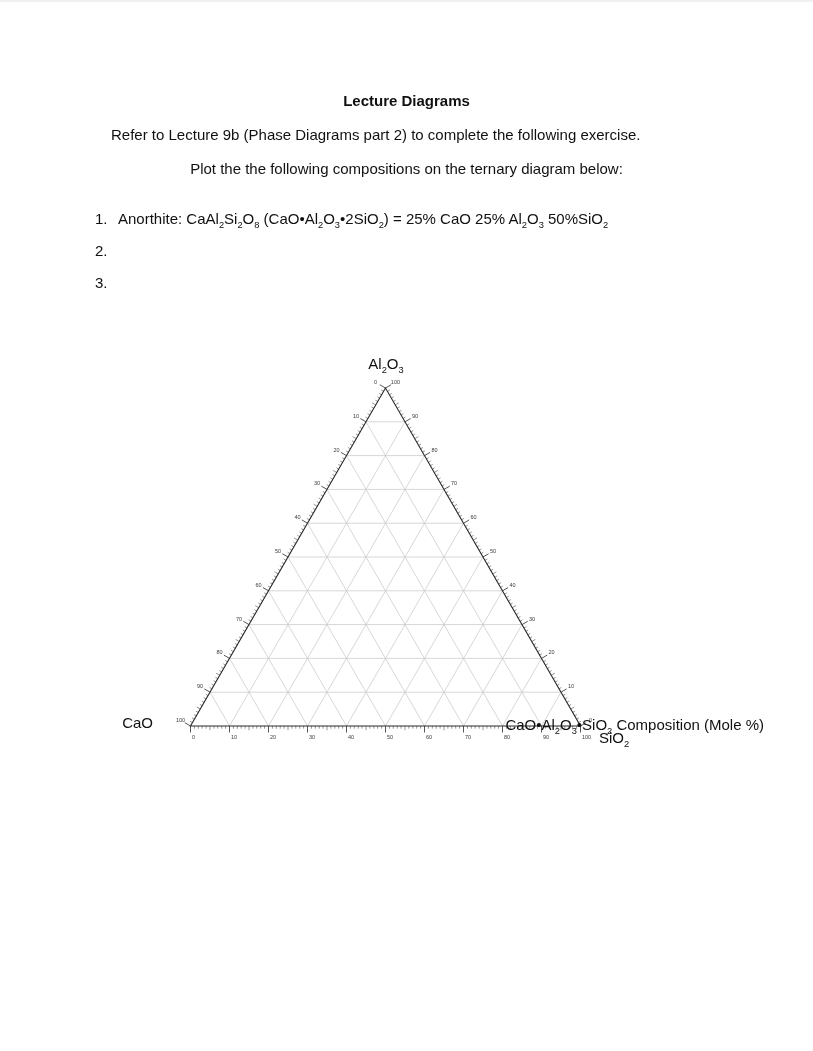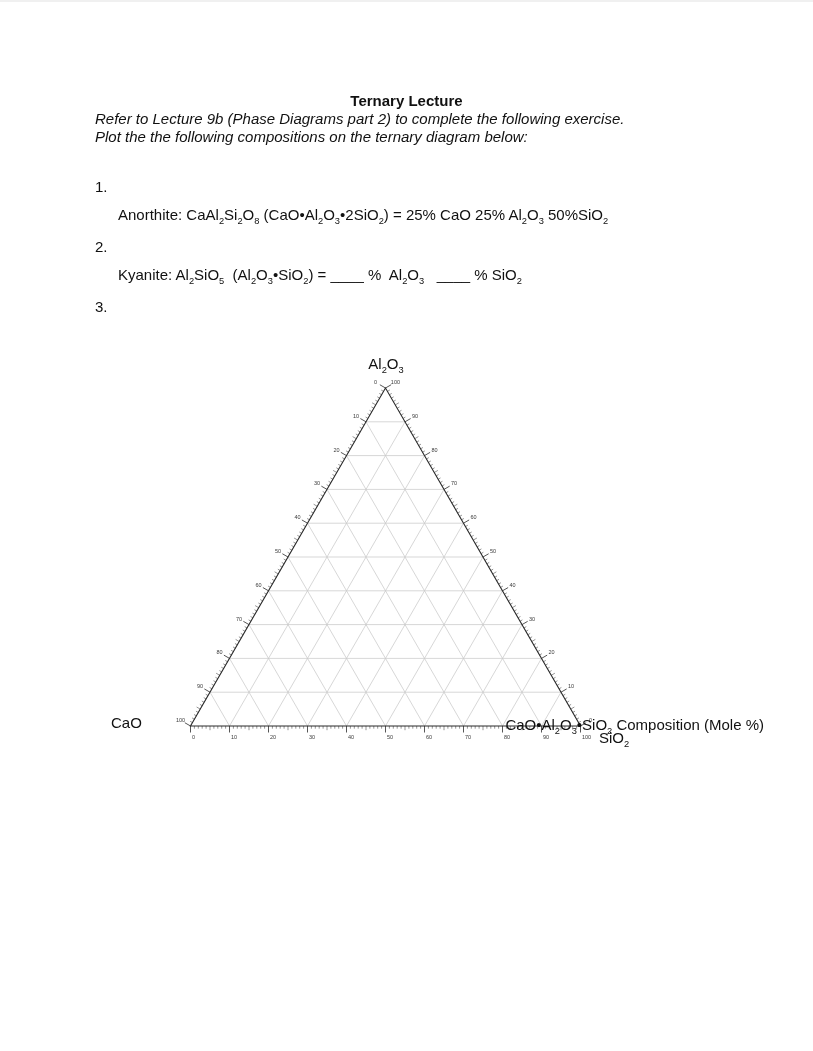--- a/index.html
+++ b/index.html
@@ -5,53 +5,52 @@
   html,body{margin:0;padding:0;}
   body{
     width:813px;height:1051px;overflow:hidden;background:#ffffff;
     font-family:"Liberation Sans","DejaVu Sans",sans-serif;
     font-size:15px;line-height:18px;color:#111;position:relative;
   }
   sub{font-size:62%;line-height:0;}
   .top-edge{position:absolute;top:0;left:0;width:813px;height:2px;background:#f0f0f0;}
   .content{padding:0 95px;}
   h1.title{font-size:15px;line-height:18px;font-weight:bold;text-align:center;margin:92px 0 0 0;}
-  p.para{margin:0;font-style:italic;}
+  p.para{margin:16px;}
   .intro{margin-top:34px;}
-  .instruction{margin-top:30px;}
+  .instruction{margin-top:30px;text-align:center;}
   .comp-list{margin-top:32px;}
   .list-item{display:flex;margin-bottom:14px;}
   .item-num{width:23px;flex:none;}
-  .item-text{white-space:pre-wrap;margin-top:28px;}
+  .item-text{white-space:pre-wrap;}
   .diagram-area{position:absolute;left:0;top:0;width:813px;height:1051px;pointer-events:none;margin-left:8px;}
   #ternary-svg{position:absolute;left:85px;top:352px;font-family:"Liberation Sans","DejaVu Sans",sans-serif;}
   .vlabel{position:absolute;font-size:15px;line-height:18px;}
   .vlabel-top{left:340px;top:355px;width:76px;text-align:center;}
-  .vlabel-left{left:103px;top:714px;width:42px;text-align:left;}
+  .vlabel-left{left:103px;top:714px;width:42px;text-align:right;}
   .vlabel-right{left:591px;top:729px;}
   .caption{position:absolute;left:0;top:716px;width:756px;text-align:right;font-size:15px;}
 </style>
 </head>
 <body>
 
 <div class="top-edge"></div>
 
 <div class="content">
-  <h1 class="title">Ternary Lecture</h1>
+  <h1 class="title">Lecture Diagrams</h1>
   <p class="para intro">Refer to Lecture 9b (Phase Diagrams part 2) to complete the following exercise.</p>
   <p class="para instruction">Plot the the following compositions on the ternary diagram below:</p>
 
   <div class="comp-list">
     <div class="list-item">
       <span class="item-num">1.</span>
       <span class="item-text">Anorthite: CaAl<sub>2</sub>Si<sub>2</sub>O<sub>8</sub> (CaO•Al<sub>2</sub>O<sub>3</sub>•2SiO<sub>2</sub>) = 25% CaO 25% Al<sub>2</sub>O<sub>3</sub> 50%SiO<sub>2</sub></span>
     </div>
     <div class="list-item">
       <span class="item-num">2.</span>
-      <span class="item-text">Kyanite: Al<sub>2</sub>SiO<sub>5</sub>  (Al<sub>2</sub>O<sub>3</sub>•SiO<sub>2</sub>) = ____ %  Al<sub>2</sub>O<sub>3</sub>   ____ % SiO<sub>2</sub></span>
     </div>
     <div class="list-item">
       <span class="item-num">3.</span>
     </div>
   </div>
 </div>
 
 <div class="diagram-area">
   <div class="vlabel vlabel-top">Al<sub>2</sub>O<sub>3</sub></div>
   <div class="vlabel vlabel-left">CaO</div>

